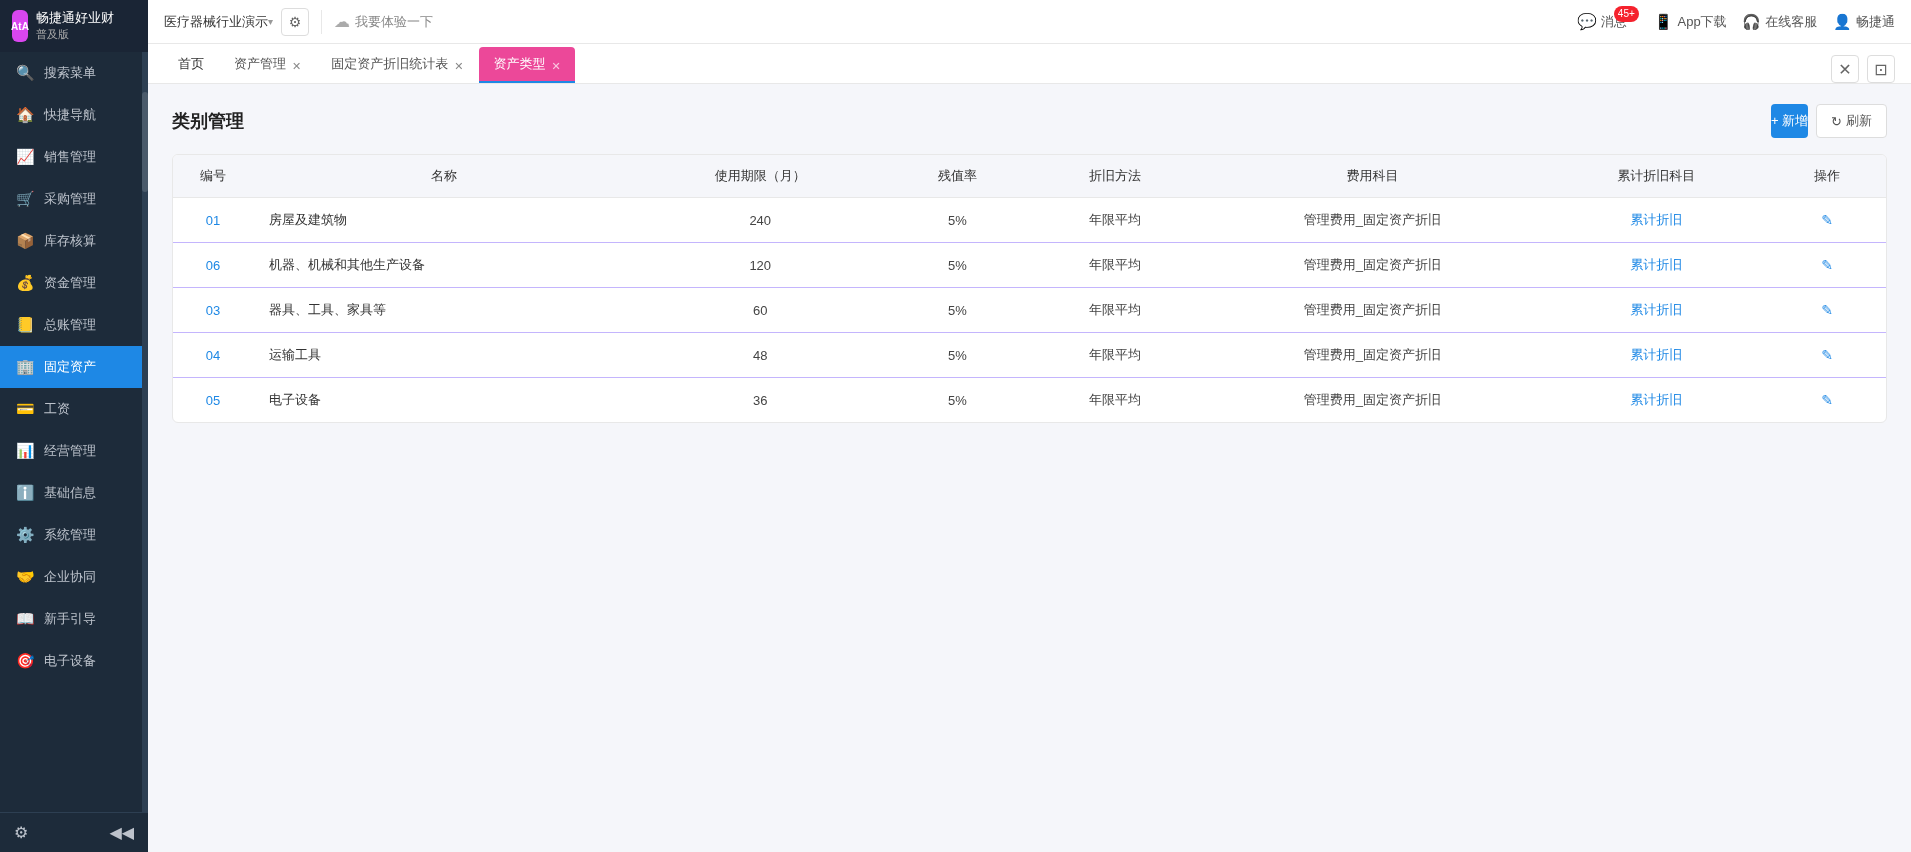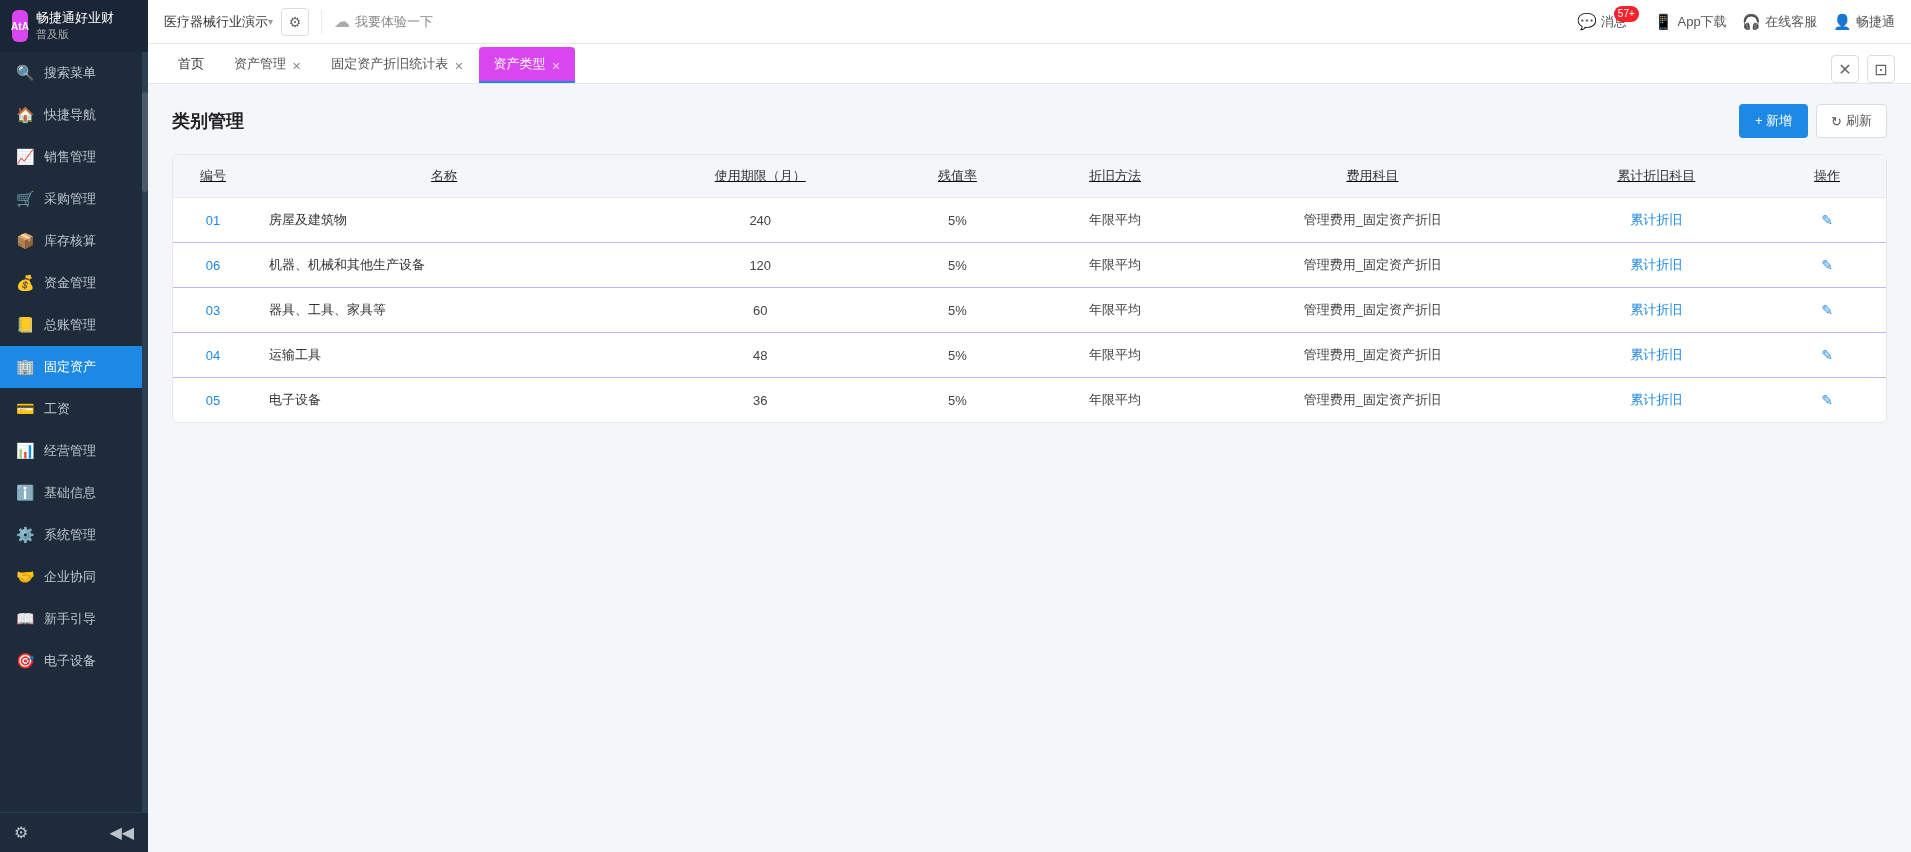--- a/index.html
+++ b/index.html
@@ -130,21 +130,21 @@
       padding: 8px 14px;
       font-size: 13px;
       color: #555;
       cursor: pointer;
       border-bottom: 2px solid transparent;
       display: flex; align-items: flex-end; gap: 6px;
       white-space: nowrap;
     }
     .tab.home { color: #333; font-weight: 500; }
     .tab.active {
-      background: #d946ef;
+      background: #ec4899;
       color: white;
       border-radius: 4px 4px 0 0;
       border-bottom: 2px solid #1e88e5;
     }
     .tab-close {
       font-size: 11px; color: inherit; opacity: 0.7;
     }
 
     .tabbar-actions {
       margin-left: auto;
@@ -169,21 +169,21 @@
       display: flex; align-items: center; justify-content: space-between;
       margin-bottom: 16px;
     }
     .page-title {
       font-size: 18px; font-weight: 600; color: #222;
     }
     .header-actions { display: flex; gap: 8px; }
     .btn-primary {
       background: #1e88e5; color: white;
       border: none; border-radius: 4px;
-      padding: 7px 16px; font-size: 13px;
+      padding: 7px 0; font-size: 13px;
       cursor: pointer; display: flex; align-items: center; gap: 4px;
     }
     .btn-secondary {
       background: white; color: #555;
       border: 1px solid #ddd; border-radius: 4px;
       padding: 7px 14px; font-size: 13px;
       cursor: pointer; display: flex; align-items: center; gap: 4px;
     }
 
     
@@ -192,21 +192,20 @@
       border-radius: 6px;
       overflow: hidden;
       border: 1px solid #e8e8e8;
     }
     table {
       width: 100%;
       border-collapse: collapse;
     }
     thead tr {
       background: #f5f6fa;
-      text-decoration: underline;
     }
     thead th {
       padding: 12px 16px;
       text-align: center;
       font-weight: 500;
       color: #333;
       font-size: 13px;
       border-bottom: 1px solid #e8e8e8;
       white-space: nowrap;
     }
@@ -330,21 +329,21 @@
     <div class="topbar-divider"></div>
     <div class="topbar-experience">
       <span class="topbar-experience-icon">☁</span>
       <span>我要体验一下</span>
     </div>
 
     <div class="topbar-right">
       <div class="topbar-right-item" style="padding: 0 12px;">
         <span style="font-size:16px;">💬</span>
         <span>消息</span>
-        <span class="badge" style="background:#f5222d;color:white;border-radius:8px;font-size:10px;padding:1px 4px;position:absolute;top:-6px;right:0;line-height:14px;">57+</span>
+        <span class="badge" style="background:#f5222d;color:white;border-radius:8px;font-size:10px;padding:1px 4px;position:absolute;top:-6px;right:0;line-height:14px;">45+</span>
       </div>
       <div class="topbar-right-item">
         <span style="font-size:15px;">📱</span>
         <span>App下载</span>
       </div>
       <div class="topbar-right-item">
         <span style="font-size:15px;">🎧</span>
         <span>在线客服</span>
       </div>
       <div class="topbar-right-item">

